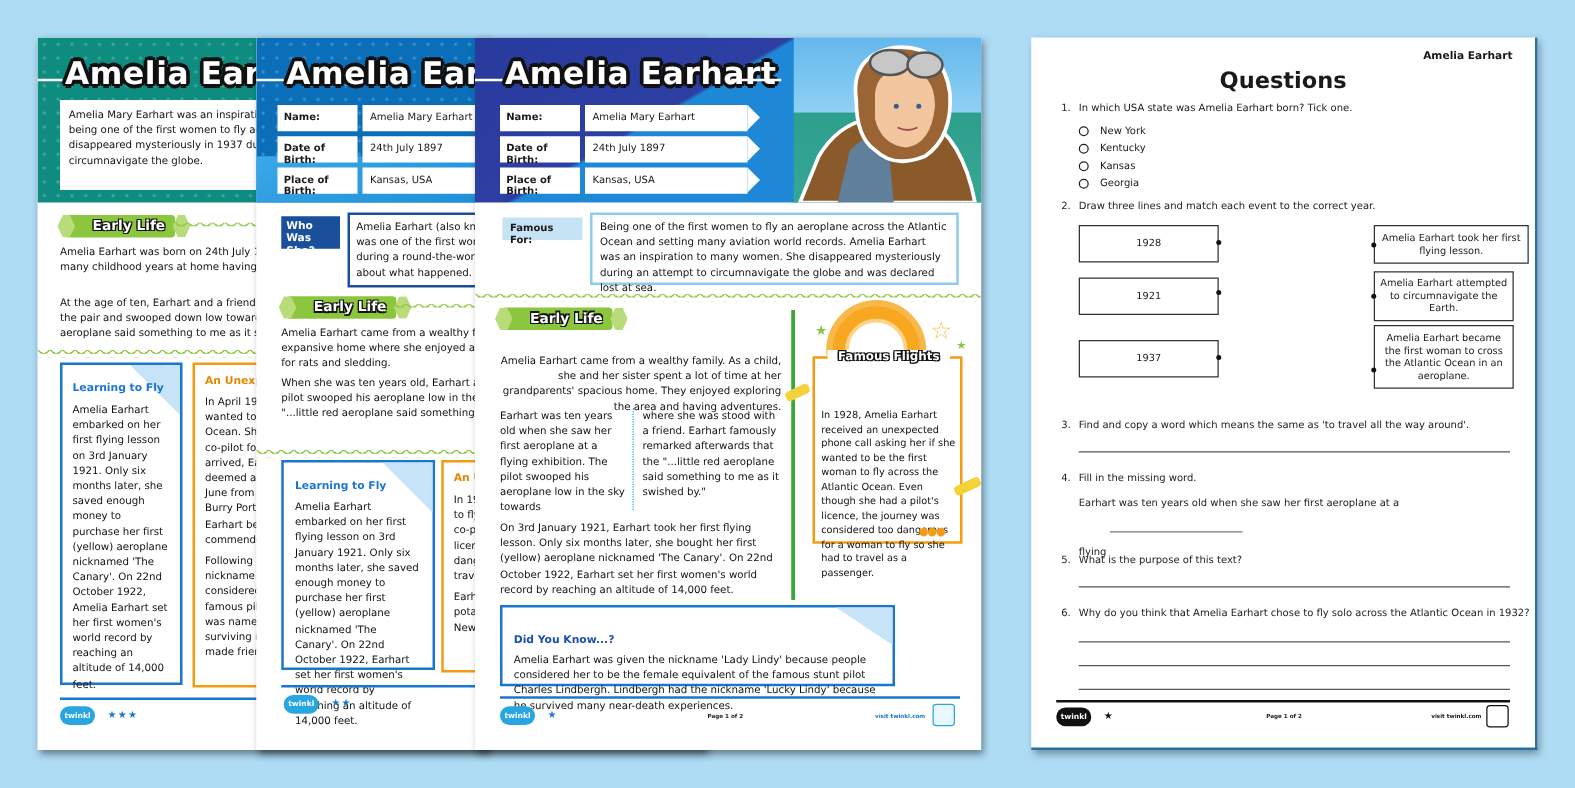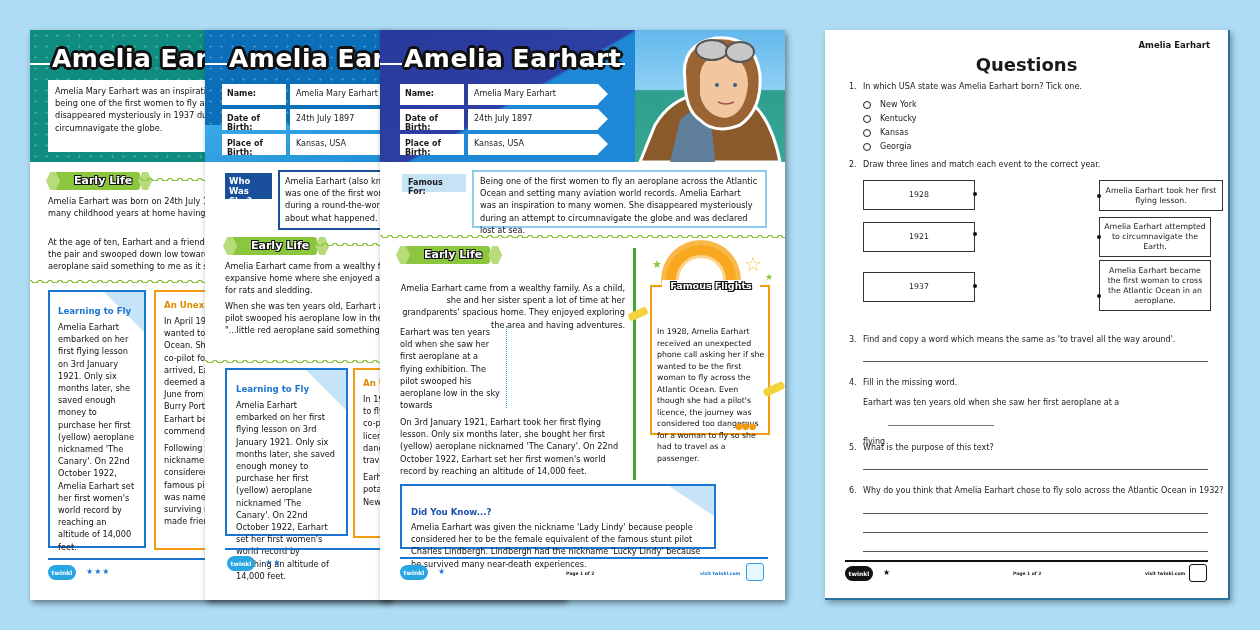--- a/index.html
+++ b/index.html
@@ -147,20 +147,21 @@
       <path d="M98 72 Q106 76 114 72" stroke="#a0524a" stroke-width="1.5" fill="none"></path>
     </svg>
   </div>
   <div style="position:absolute;left:22px;top:144px;width:64px;height:18px;background:#c6e2f5;font-size:8px;font-weight:bold;padding:4px 6px;">Famous For:</div>
   <div class="txt" style="position:absolute;left:92px;top:140px;width:295px;height:58px;border:2px solid #8fcbef;padding:3px 6px;">Being one of the first women to fly an aeroplane across the Atlantic Ocean and setting many aviation world records. Amelia Earhart was an inspiration to many women. She disappeared mysteriously during an attempt to circumnavigate the globe and was declared lost at sea.</div>
   <div class="wave" style="left:0;top:205px;width:405px;"></div>
   <div class="sec-tag" style="left:22px;top:216px;">Early Life</div>
   <div class="txt" style="position:absolute;left:20px;top:252px;width:225px;text-align:right;">Amelia Earhart came from a wealthy family. As a child, she and her sister spent a lot of time at her grandparents' spacious home. They enjoyed exploring the area and having adventures.</div>
   <div class="txt" style="position:absolute;left:20px;top:296px;width:100px;">Earhart was ten years old when she saw her first aeroplane at a flying exhibition. The pilot swooped his aeroplane low in the sky towards</div>
   <div style="position:absolute;left:126px;top:296px;height:82px;border-left:1.5px dotted #29a6e1;"></div>
+  <div class="txt" style="position:absolute;left:134px;top:296px;width:110px;">where she was stood with a friend. Earhart famously remarked afterwards that the "...little red aeroplane said something to me as it swished by."</div>
   <div class="txt" style="position:absolute;left:20px;top:386px;width:230px;">On 3rd January 1921, Earhart took her first flying lesson. Only six months later, she bought her first (yellow) aeroplane nicknamed 'The Canary'. On 22nd October 1922, Earhart set her first women's world record by reaching an altitude of 14,000 feet.</div>
   <div style="position:absolute;left:253px;top:218px;width:3px;height:232px;background:#3aa935;"></div>
 
   <div style="position:absolute;left:286px;top:215px;width:70px;height:70px;border-radius:50%;background:#f7a820;box-shadow:0 0 0 5px #f9b84a;">
     <div style="position:absolute;left:10px;top:10px;width:50px;height:50px;border-radius:50%;background:#fff;border:3px solid #fcd38a;"></div>
   </div>
   <div style="position:absolute;left:270px;top:255px;width:120px;height:150px;border:2px solid #f39c12;background:#fff;"></div>
   <div style="position:absolute;left:282px;top:250px;width:98px;text-align:center;font-weight:bold;font-size:9.5px;color:#fff;text-shadow:-1px -1px 0 #111,1px -1px 0 #111,-1px 1px 0 #111,1px 1px 0 #111;background:#fff;">
     <span style="background:transparent;">Famous Flights</span>
   </div>

